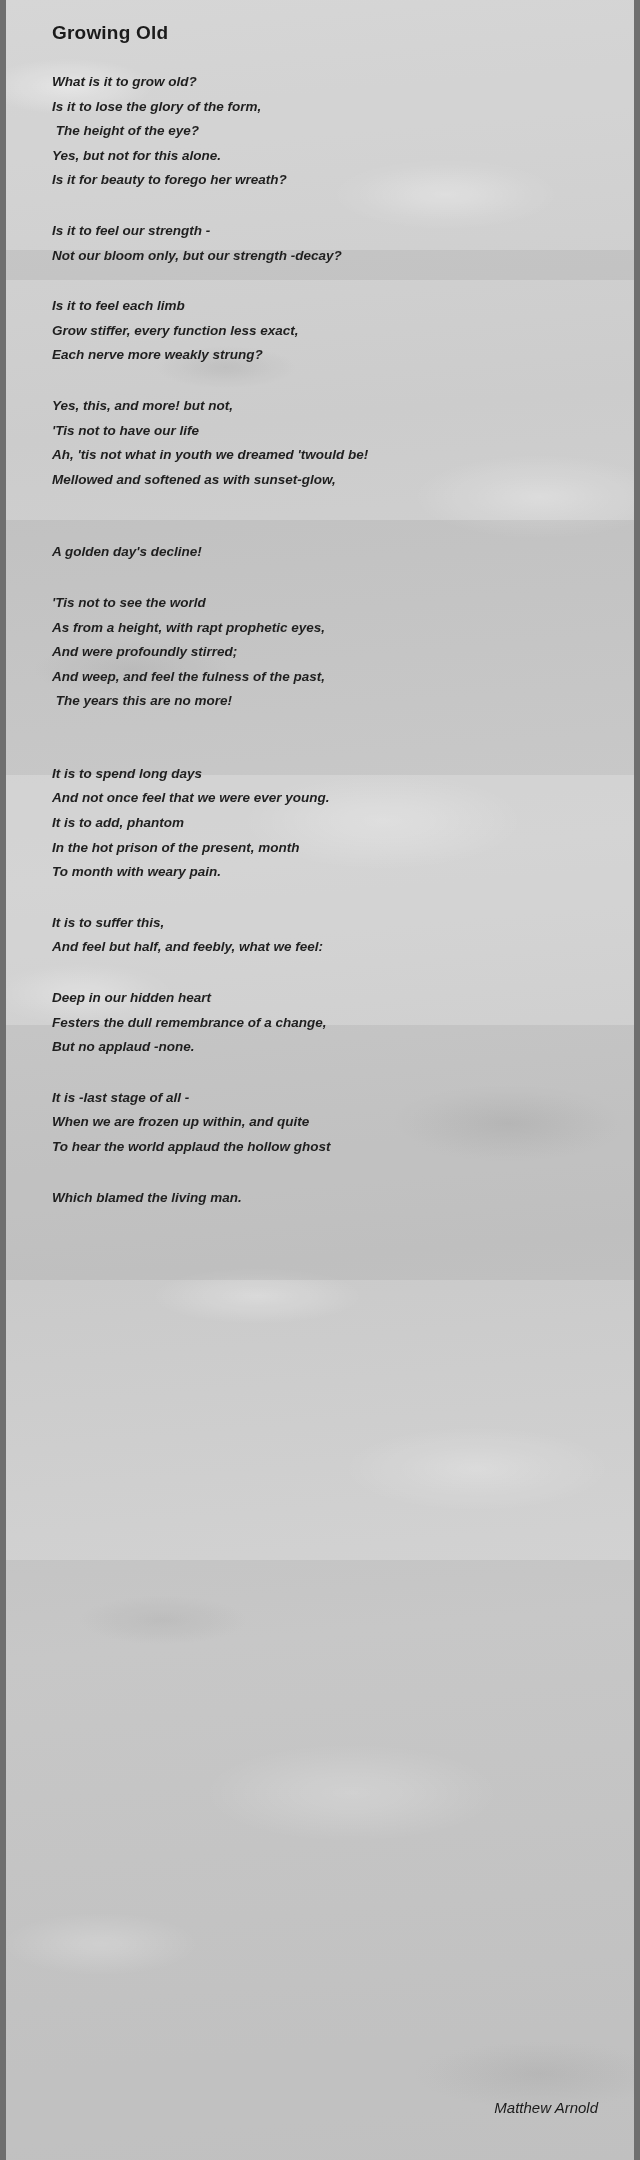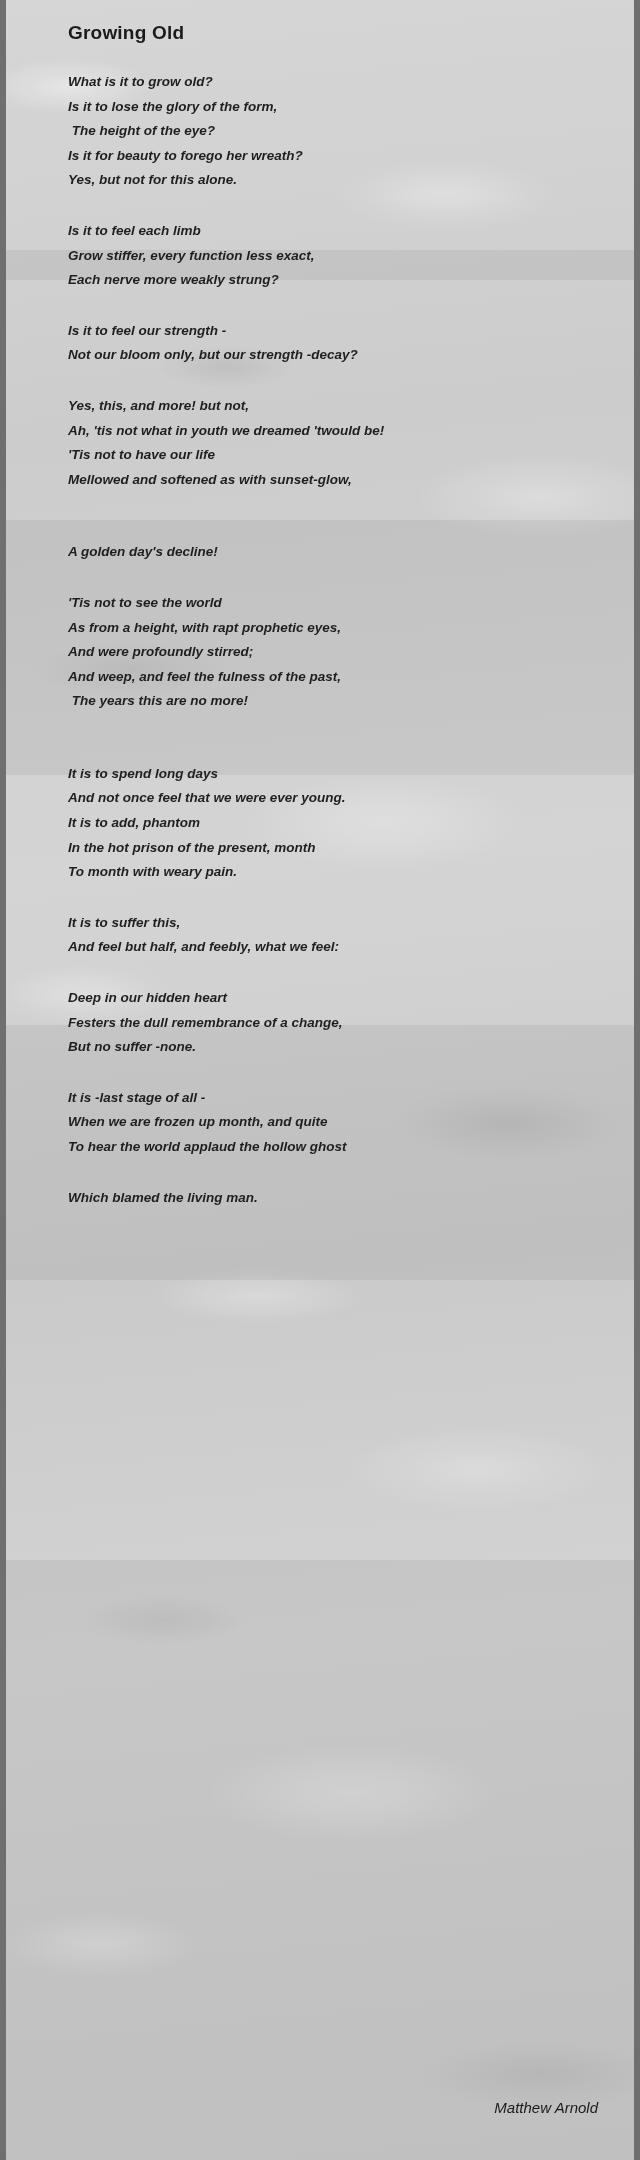--- a/index.html
+++ b/index.html
@@ -43,21 +43,21 @@
     position: absolute;
     left: 0;
     right: 0;
     pointer-events: none;
   }
   .band.light { background: rgba(255,255,255,0.10); }
   .band.dark  { background: rgba(120,120,120,0.07); }
 
   .content {
     position: relative;
-    padding: 22px 0 0 16px;
+    padding: 22px 0 0 0;
   }
   .title {
     margin: 0 0 26px 46px;
     font-size: 19px;
     font-weight: bold;
     color: #1b1b1b;
     letter-spacing: 0.2px;
   }
   .stanza {
     margin: 0 0 26px 46px;
@@ -96,36 +96,36 @@
       <div class="band dark" style="top: 1560px; height: 600px;"></div>
     </div>
 
   <div class="content">
     <h1 class="title">Growing Old</h1>
     <div id="poem-body">
         <div class="stanza">
           <div class="line">What is it to grow old?</div>
           <div class="line">Is it to lose the glory of the form,</div>
           <div class="line"> The height of the eye?</div>
+          <div class="line">Yes, but not for this alone.</div>
           <div class="line">Is it for beauty to forego her wreath?</div>
-          <div class="line">Yes, but not for this alone.</div>
+        </div>
+        <div class="stanza">
+          <div class="line">Is it to feel our strength -</div>
+          <div class="line">Not our bloom only, but our strength -decay?</div>
         </div>
         <div class="stanza">
           <div class="line">Is it to feel each limb</div>
           <div class="line">Grow stiffer, every function less exact,</div>
           <div class="line">Each nerve more weakly strung?</div>
         </div>
-        <div class="stanza">
-          <div class="line">Is it to feel our strength -</div>
-          <div class="line">Not our bloom only, but our strength -decay?</div>
-        </div>
         <div class="stanza gap-large">
           <div class="line">Yes, this, and more! but not,</div>
+          <div class="line">'Tis not to have our life</div>
           <div class="line">Ah, 'tis not what in youth we dreamed 'twould be!</div>
-          <div class="line">'Tis not to have our life</div>
           <div class="line">Mellowed and softened as with sunset-glow,</div>
         </div>
         <div class="stanza">
           <div class="line">A golden day's decline!</div>
         </div>
         <div class="stanza gap-large">
           <div class="line">'Tis not to see the world</div>
           <div class="line">As from a height, with rapt prophetic eyes,</div>
           <div class="line">And were profoundly stirred;</div>
           <div class="line">And weep, and feel the fulness of the past,</div>
@@ -138,25 +138,25 @@
           <div class="line">In the hot prison of the present, month</div>
           <div class="line">To month with weary pain.</div>
         </div>
         <div class="stanza">
           <div class="line">It is to suffer this,</div>
           <div class="line">And feel but half, and feebly, what we feel:</div>
         </div>
         <div class="stanza">
           <div class="line">Deep in our hidden heart</div>
           <div class="line">Festers the dull remembrance of a change,</div>
-          <div class="line">But no suffer -none.</div>
+          <div class="line">But no applaud -none.</div>
         </div>
         <div class="stanza">
           <div class="line">It is -last stage of all -</div>
-          <div class="line">When we are frozen up month, and quite</div>
+          <div class="line">When we are frozen up within, and quite</div>
           <div class="line">To hear the world applaud the hollow ghost</div>
         </div>
         <div class="stanza">
           <div class="line">Which blamed the living man.</div>
         </div>
       </div>
   </div>
 
   <div class="author">Matthew Arnold</div>
 </div>

